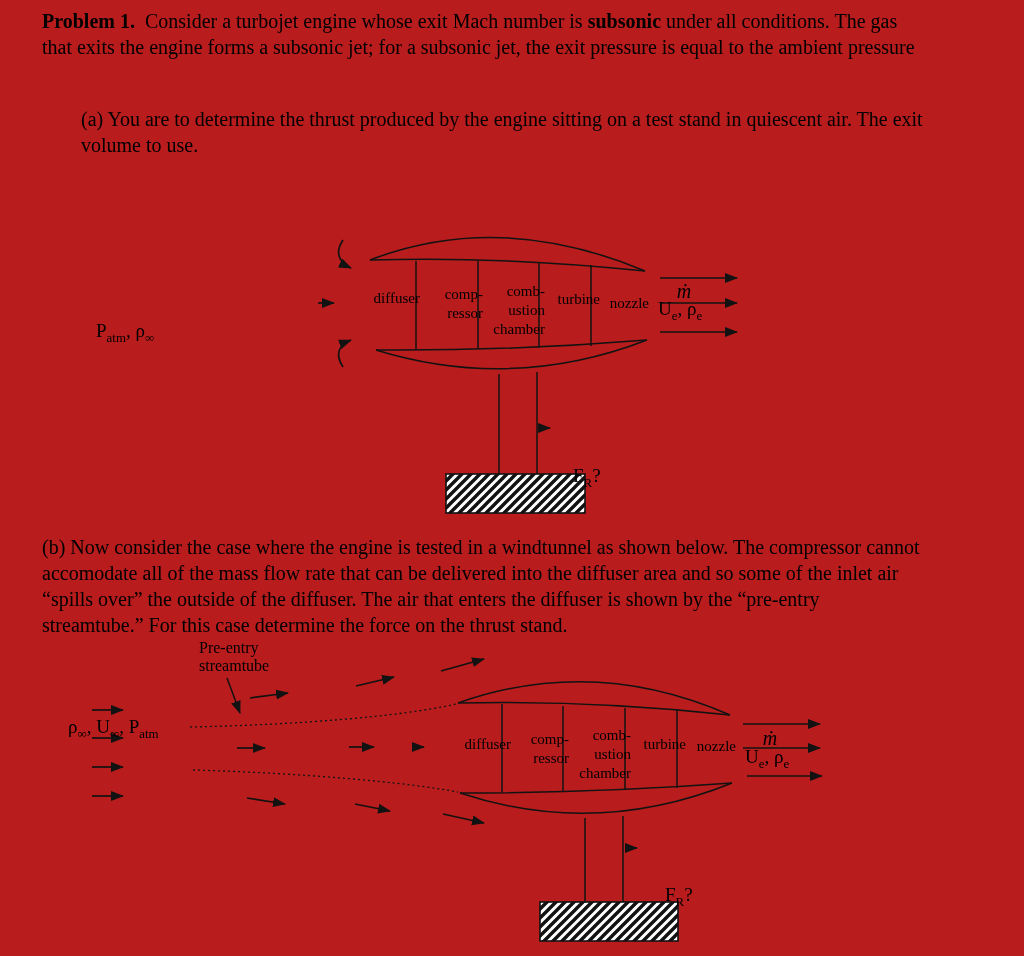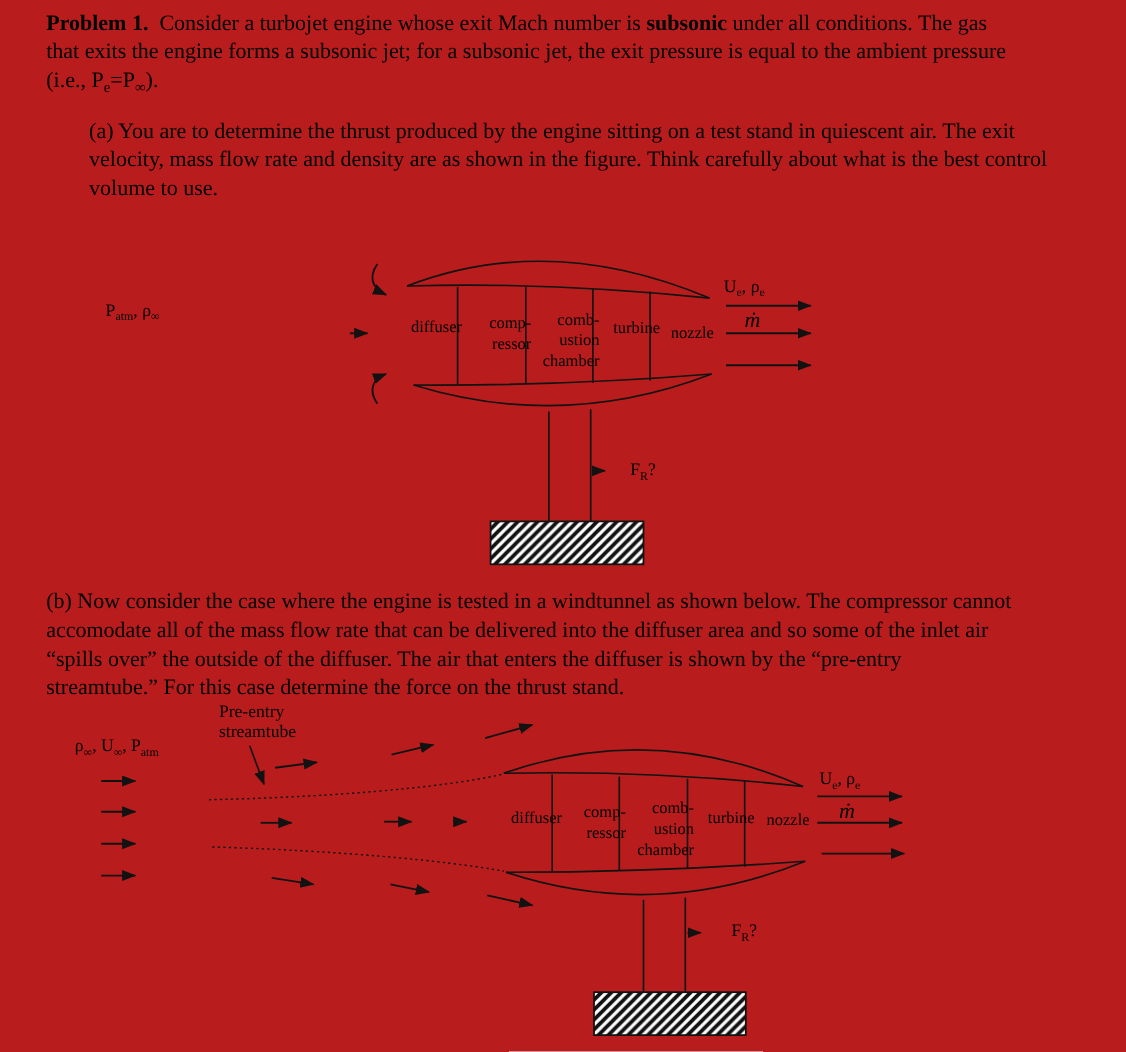--- a/index.html
+++ b/index.html
@@ -3,21 +3,21 @@
 <meta charset="utf-8">
 <style>
   html,body{margin:0;padding:0;background:#e8e8e8;}
   .page{position:relative;width:1024px;height:956px;background:#b91c1c;overflow:hidden;
         font-family:"Liberation Serif", serif;color:#000;}
   .para{position:absolute;left:42px;font-size:20px;line-height:26px;white-space:nowrap;}
   .para div{height:26px;}
   sub{font-size:68%;line-height:0;}
   .flabel{position:absolute;font-size:15px;line-height:19px;}
   .centered{text-align:right;}
-  .lbl-lg{font-size:16px;line-height:21px;}
+  .lbl-lg{font-size:19px;line-height:21px;margin-top:48px;}
   .lbl-md{font-size:16px;line-height:18px;}
   .mdot{font-size:20px;font-style:italic;text-align:center;}
   svg{position:absolute;left:0;top:0;}
   .stroke path, .stroke line{fill:none;stroke:#121212;}
 </style>
 </head>
 <body>
 
 <div class="page">
 
@@ -94,25 +94,23 @@
     <g class="stroke" stroke-width="1.5">
       <path d="M585,818 L585,902"></path>
       <path d="M623,816 L623,902"></path>
       <rect x="540" y="902" width="138" height="39" fill="url(#hatch)" stroke="#121212" stroke-width="1.6"></rect>
     </g>
   </svg>
 
   <div class="para" style="top:8px;">
       <div><span style="font-weight: bold;">Problem 1.</span><span>&nbsp; Consider a turbojet engine whose exit Mach number is </span><span style="font-weight: bold;">subsonic</span><span> under all conditions. The gas</span></div>
       <div><span>that exits the engine forms a subsonic jet; for a subsonic jet, the exit pressure is equal to the ambient pressure</span></div>
-      <div><span>(i.e., P</span><sub>e</sub><span>=P</span><sub>∞</sub><span>).</span></div>
     </div>
   <div class="para" style="top:106px;margin-left:39px;">
       <div><span>(a) You are to determine the thrust produced by the engine sitting on a test stand in quiescent air. The exit</span></div>
-      <div><span>velocity, mass flow rate and density are as shown in the figure. Think carefully about what is the best control</span></div>
       <div><span>volume to use.</span></div>
     </div>
   <div class="para" style="top:534px;font-family:Liberation Serif, serif;">
       <div><span>(b) Now consider the case where the engine is tested in a windtunnel as shown below. The compressor cannot</span></div>
       <div><span>accomodate all of the mass flow rate that can be delivered into the diffuser area and so some of the inlet air</span></div>
       <div><span>“spills over” the outside of the diffuser. The air that enters the diffuser is shown by the “pre-entry</span></div>
       <div><span>streamtube.” For this case determine the force on the thrust stand.</span></div>
     </div>
 
   <div class="flabel lbl-lg" style="left:96px;top:272px;"><span>P</span><sub>atm</sub><span>, ρ</span><sub>∞</sub></div>

